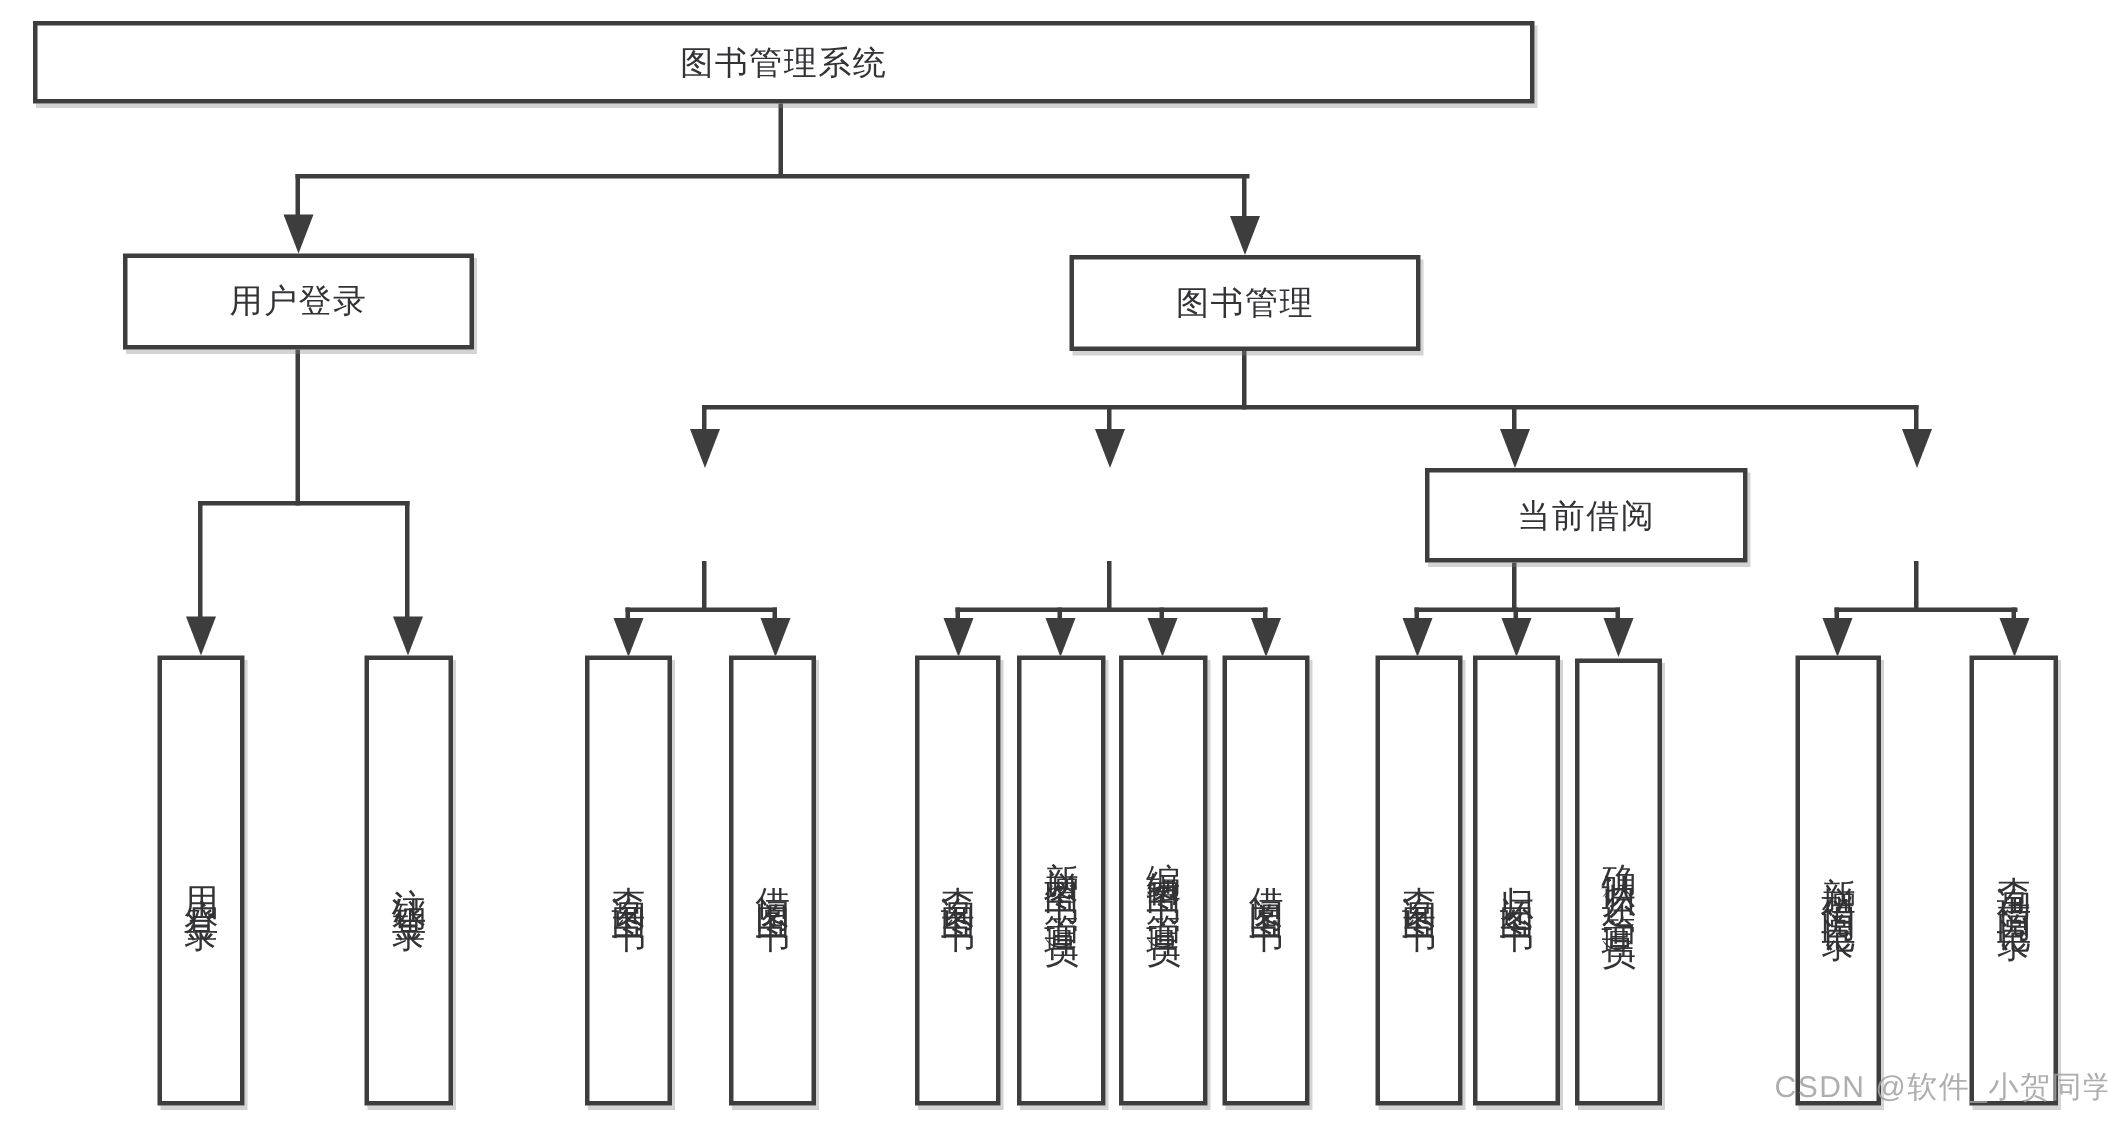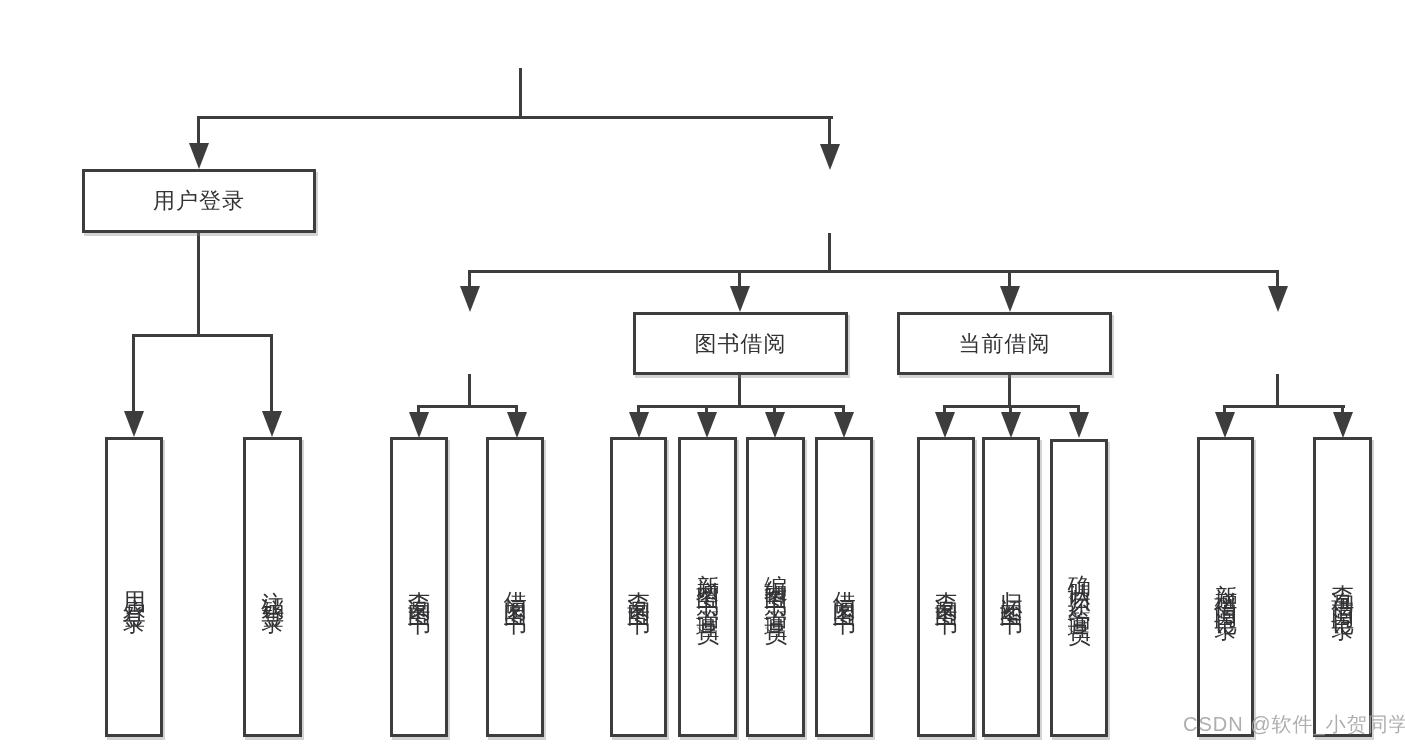--- a/index.html
+++ b/index.html
@@ -113,29 +113,32 @@
   <div class="vline" style="left:1077px;top:405px;height:12px"></div>
   <div class="arrow" style="left:1069px;top:412px"></div>
 
   <div class="vline" style="left:1276px;top:374px;height:33px"></div>
   <div class="hline" style="left:1223px;top:405px;width:122px"></div>
   <div class="vline" style="left:1223px;top:405px;height:12px"></div>
   <div class="arrow" style="left:1215px;top:412px"></div>
   <div class="vline" style="left:1341px;top:405px;height:12px"></div>
   <div class="arrow" style="left:1333px;top:412px"></div>
 
+  <div class="box" style="left:22px;top:14px;width:1001px;height:55px">
+    <span class="lbl">图书管理系统</span>
+  </div>
 
   <div class="box" style="left:82px;top:169px;width:234px;height:64px">
     <span class="lbl">用户登录</span>
   </div>
+  <div class="box" style="left:713px;top:170px;width:234px;height:64px">
+    <span class="lbl">图书管理</span>
+  </div>
 
-  <div class="box" style="left:633px;top:312px;width:215px;height:63px">
-    <span class="lbl">图书借阅</span>
-  </div>
-  <div class="box" style="left:897px;top:312px;width:215px;height:63px">
+  <div class="box" style="left:950px;top:312px;width:215px;height:63px">
     <span class="lbl">当前借阅</span>
   </div>
 
   <div class="box" style="left:105px;top:437px;width:58px;height:300px">
     <span class="vtext">用户登录</span>
   </div>
   <div class="box" style="left:243px;top:437px;width:59px;height:300px">
     <span class="vtext">注销登录</span>
   </div>
 

